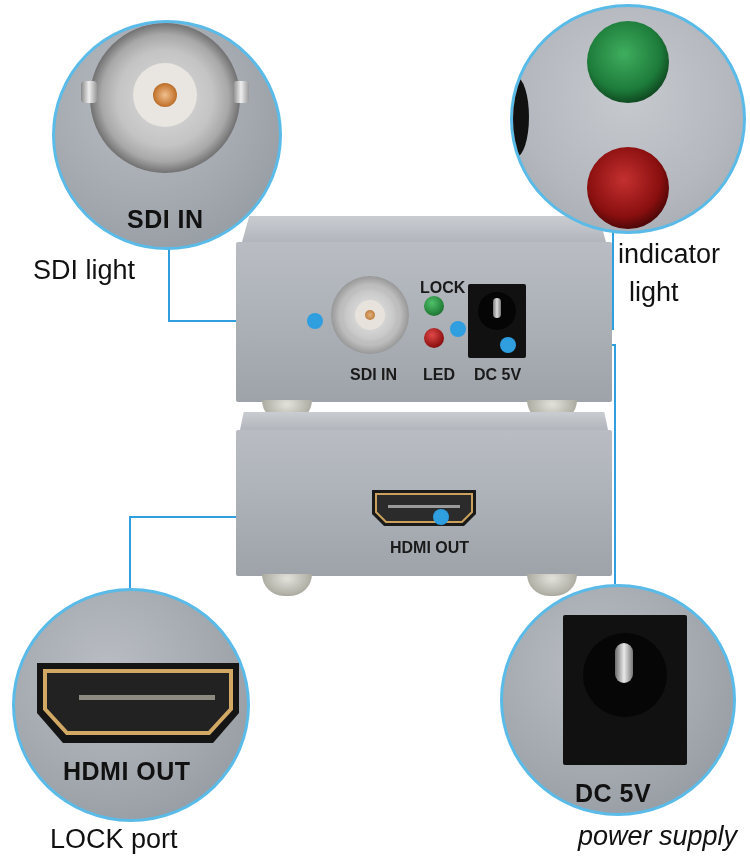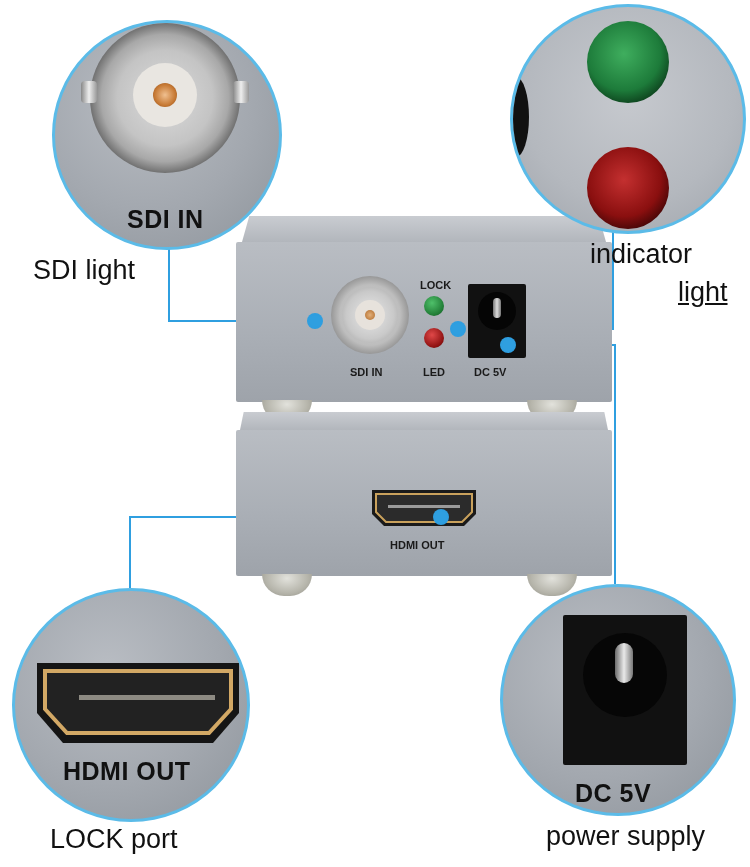--- a/index.html
+++ b/index.html
@@ -2,21 +2,21 @@
 <html><head>
 <meta charset="utf-8">
 <style>
   html,body{margin:0;padding:0;background:#fff;}
   body{width:750px;height:867px;position:relative;overflow:hidden;font-family:"Liberation Sans","DejaVu Sans",sans-serif;}
   .abs{position:absolute;}
   .zoom-circle{position:absolute;border-radius:50%;border:3px solid #5bbbe8;overflow:hidden;
     background:radial-gradient(circle at 40% 35%, #b9bdc3 0%, #a3a8af 55%, #8e949b 100%);box-sizing:border-box;}
   .callout-label{position:absolute;color:#111;font-size:27px;line-height:32px;white-space:nowrap;}
   .panel-label{position:absolute;color:#111;font-weight:bold;font-size:25px;white-space:nowrap;letter-spacing:0.5px;}
-  .small-label{position:absolute;color:#1a1a1a;font-size:11px;font-weight:bold;white-space:nowrap;}
+  .small-label{position:absolute;color:#1a1a1a;font-size:16px;font-weight:bold;white-space:nowrap;}
   .line{position:absolute;background:#2f9fe0;}
   .box{position:absolute;box-sizing:border-box;}
   .box-top-face{position:absolute;background:linear-gradient(#c9ccd1,#b2b6bc);}
   .box-front{position:absolute;background:linear-gradient(180deg,#b9bdc3 0%,#a9aeb5 60%,#9ea3aa 100%);border-radius:2px;}
   .foot{position:absolute;width:50px;height:22px;border-radius:0 0 25px 25px;
     background:radial-gradient(ellipse at 50% 20%,#e2e2dc 0%,#b5b4aa 60%,#8e8d84 100%);}
   .target{position:absolute;width:12px;height:12px;border-radius:50%;background:#2f9fe0;border:2px solid rgba(47,159,224,0.35);box-sizing:content-box;}
   .bnc-outer{position:absolute;border-radius:50%;background:radial-gradient(circle,#d8d8d8 0%,#bdbdbd 55%,#8d8d8d 75%,#2a2a2a 78%,#1a1a1a 100%);}
   .led{position:absolute;border-radius:50%;}
   .dc-jack{position:absolute;background:#111;border-radius:2px;}
@@ -90,33 +90,33 @@
   <div class="abs" style="left:98px;top:60px;width:24px;height:24px;border-radius:50%;background:radial-gradient(circle,#f0c090 0%,#c77a35 60%,#8a4a18 100%);"></div>
   <div class="panel-label" style="left:72px;top:182px;">SDI IN</div>
 </div>
 <div class="callout-label" style="left:33px;top:254px;">SDI light</div>
 
 <div class="zoom-circle" style="left:510px;top:4px;width:236px;height:230px;background:radial-gradient(circle at 50% 40%,#c6c9ce 0%,#b4b8be 60%,#9fa4ab 100%);">
   <div class="abs" style="left:-10px;top:70px;width:26px;height:80px;border-radius:50%;background:#111;"></div>
   <div class="led" style="left:74px;top:14px;width:82px;height:82px;background:radial-gradient(circle at 45% 40%,#3fae5e 0%,#1d7b3a 55%,#0b3a19 80%,#111 100%);"></div>
   <div class="led" style="left:74px;top:140px;width:82px;height:82px;background:radial-gradient(circle at 45% 40%,#c43030 0%,#8a0f0f 55%,#3b0505 80%,#111 100%);"></div>
 </div>
-<div class="callout-label" style="left:590px;top:238px;">indicator</div>
-<div class="callout-label" style="left:678px;top:276px;text-decoration:underline;">light</div>
+<div class="callout-label" style="left:618px;top:238px;">indicator</div>
+<div class="callout-label" style="left:629px;top:276px;">light</div>
 
 <div class="zoom-circle" style="left:12px;top:588px;width:238px;height:234px;">
   <svg class="abs" style="left:18px;top:68px;" width="210" height="90" viewBox="0 0 210 90">
     <path d="M4 4 H206 V54 L180 84 H30 L4 54 Z" fill="#151515"></path>
     <path d="M12 12 H198 V50 L176 74 H34 L12 50 Z" fill="#222" stroke="#d2a865" stroke-width="4"></path>
     <rect x="46" y="36" width="136" height="5" fill="#8d8a82"></rect>
   </svg>
   <div class="panel-label" style="left:48px;top:166px;">HDMI OUT</div>
 </div>
 <div class="callout-label" style="left:50px;top:823px;">LOCK port</div>
 
 <div class="zoom-circle" style="left:500px;top:584px;width:236px;height:232px;">
   <div class="dc-jack" style="left:60px;top:28px;width:124px;height:150px;">
     <div class="abs" style="left:20px;top:18px;width:84px;height:84px;border-radius:50%;background:#060606;"></div>
     <div class="abs" style="left:52px;top:28px;width:18px;height:40px;border-radius:9px;background:linear-gradient(90deg,#6b6b6b,#e9e9e9,#777);"></div>
   </div>
   <div class="panel-label" style="left:72px;top:192px;">DC 5V</div>
 </div>
-<div class="callout-label" style="left:546px;top:820px;">power supply</div>
+<div class="callout-label" style="left:578px;top:820px;font-style:italic;">power supply</div>
 
 </body></html>

